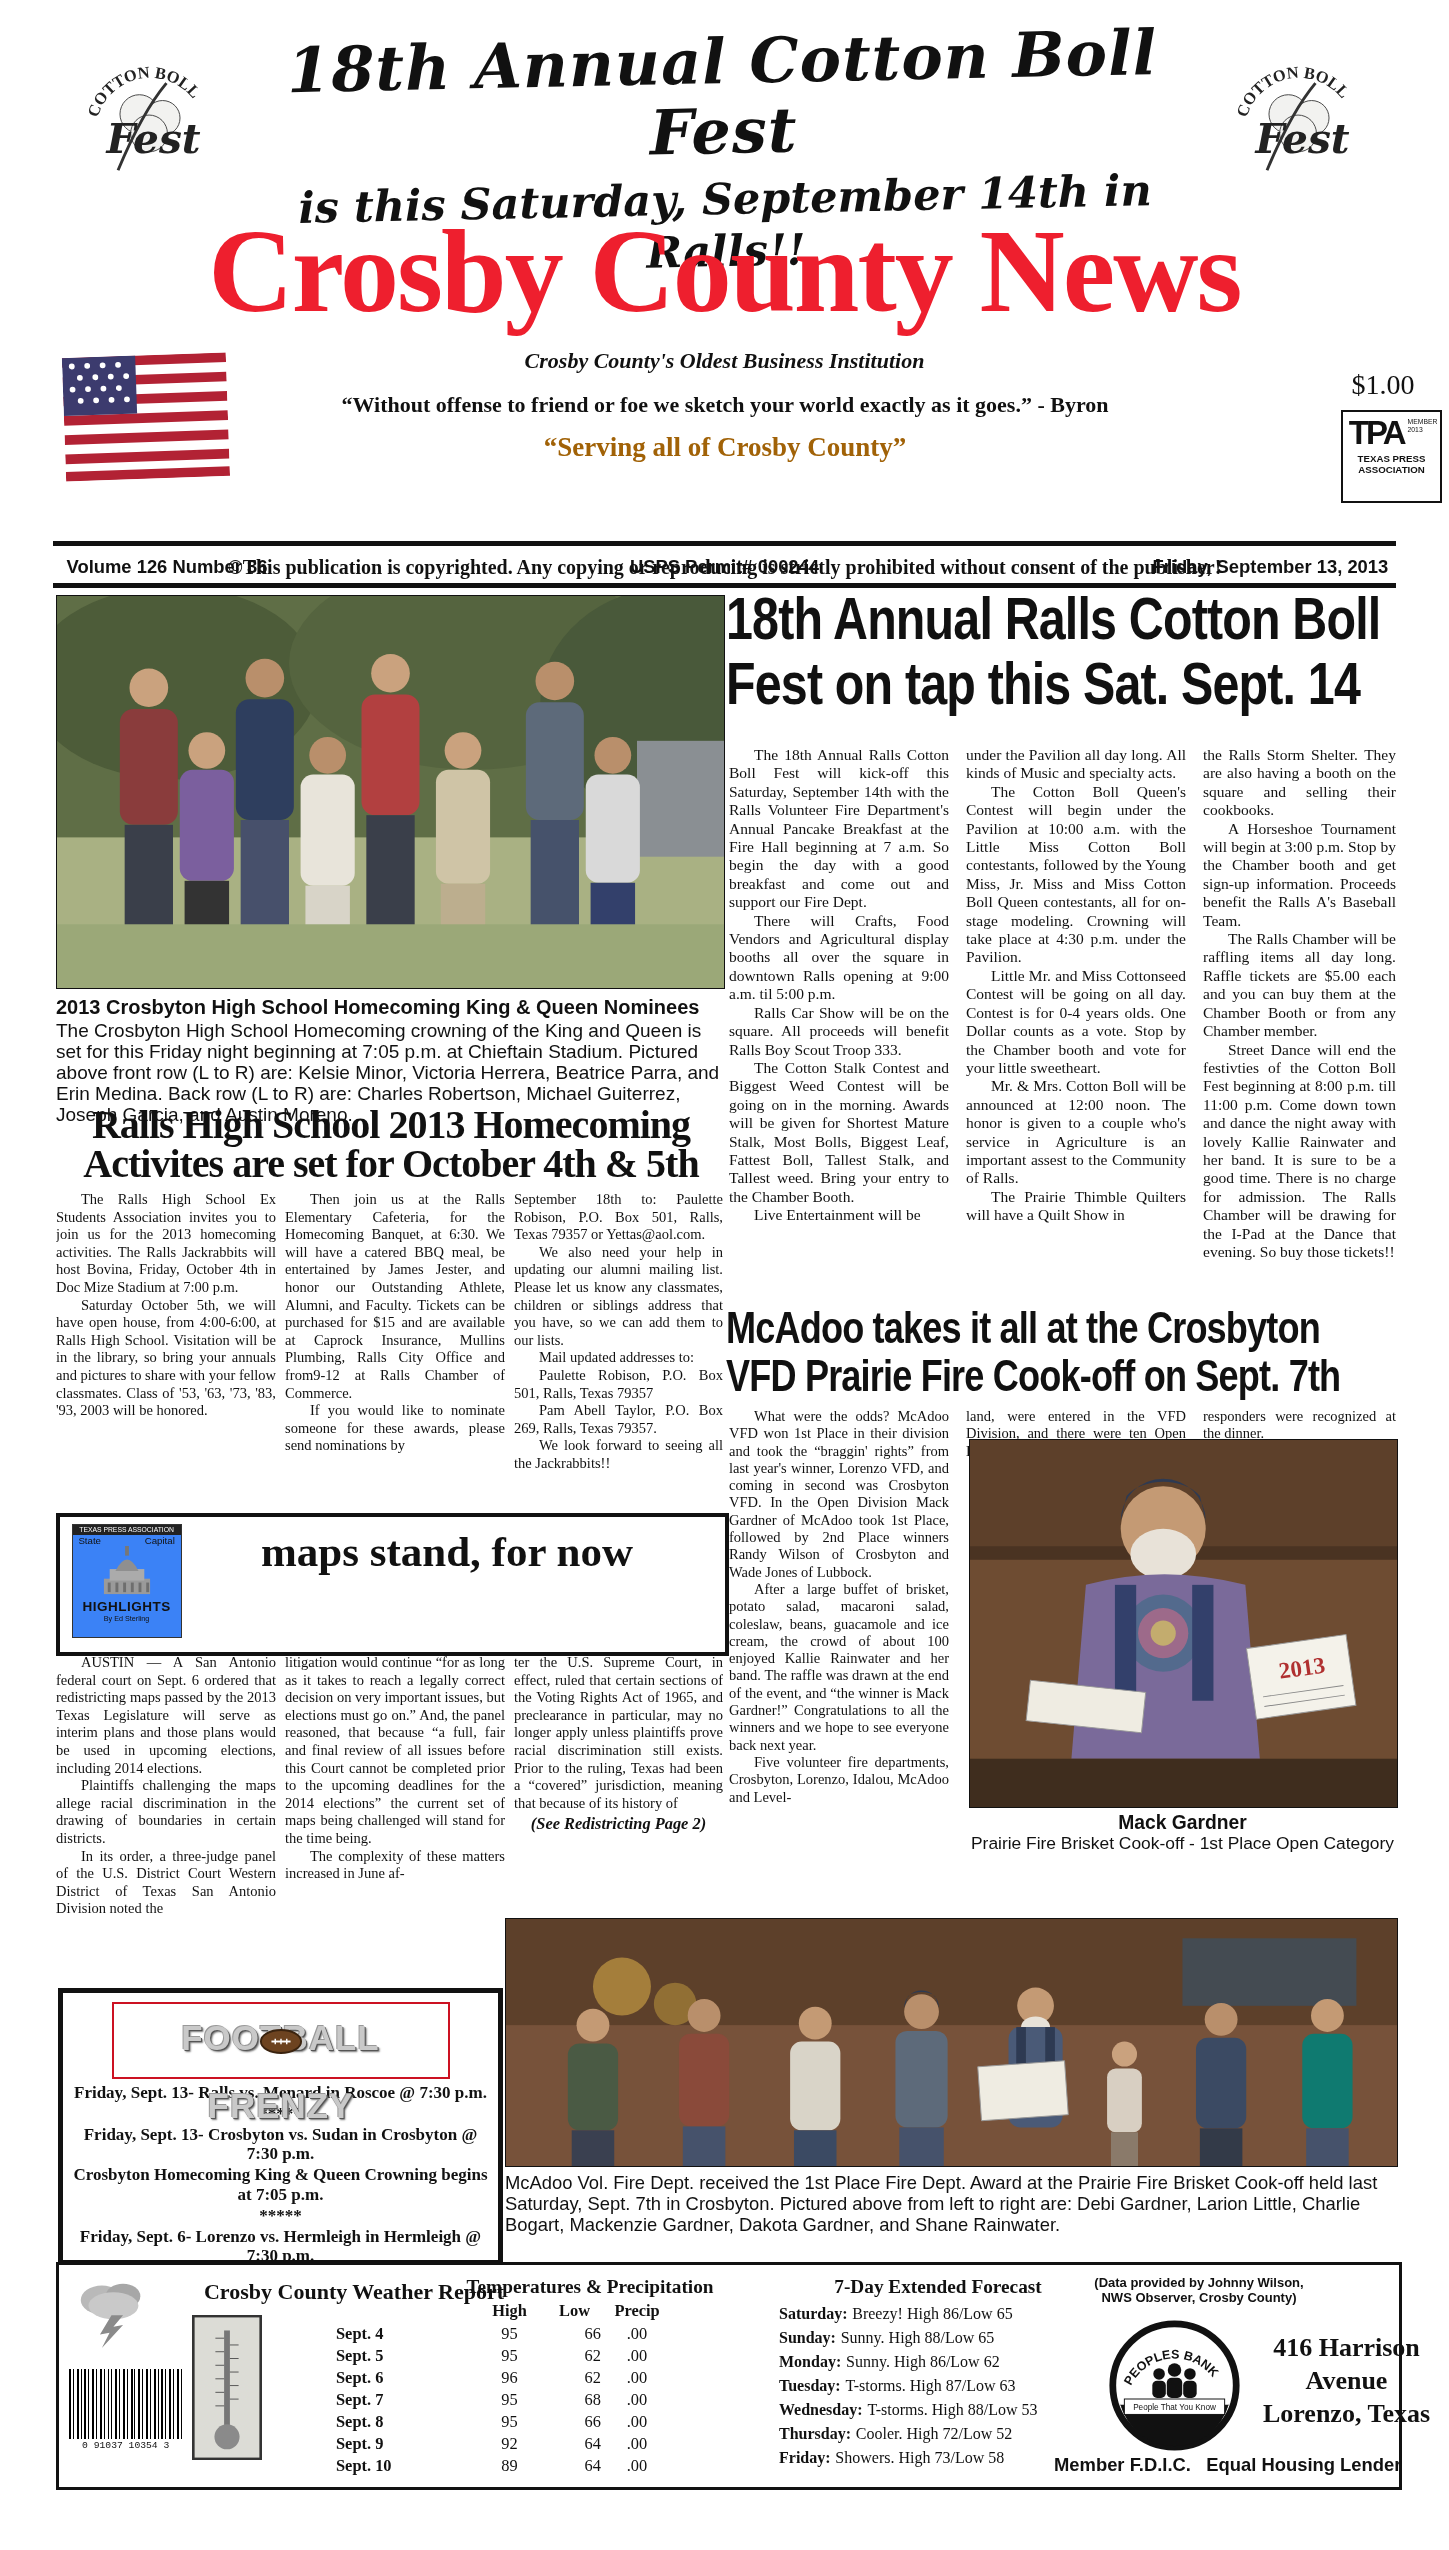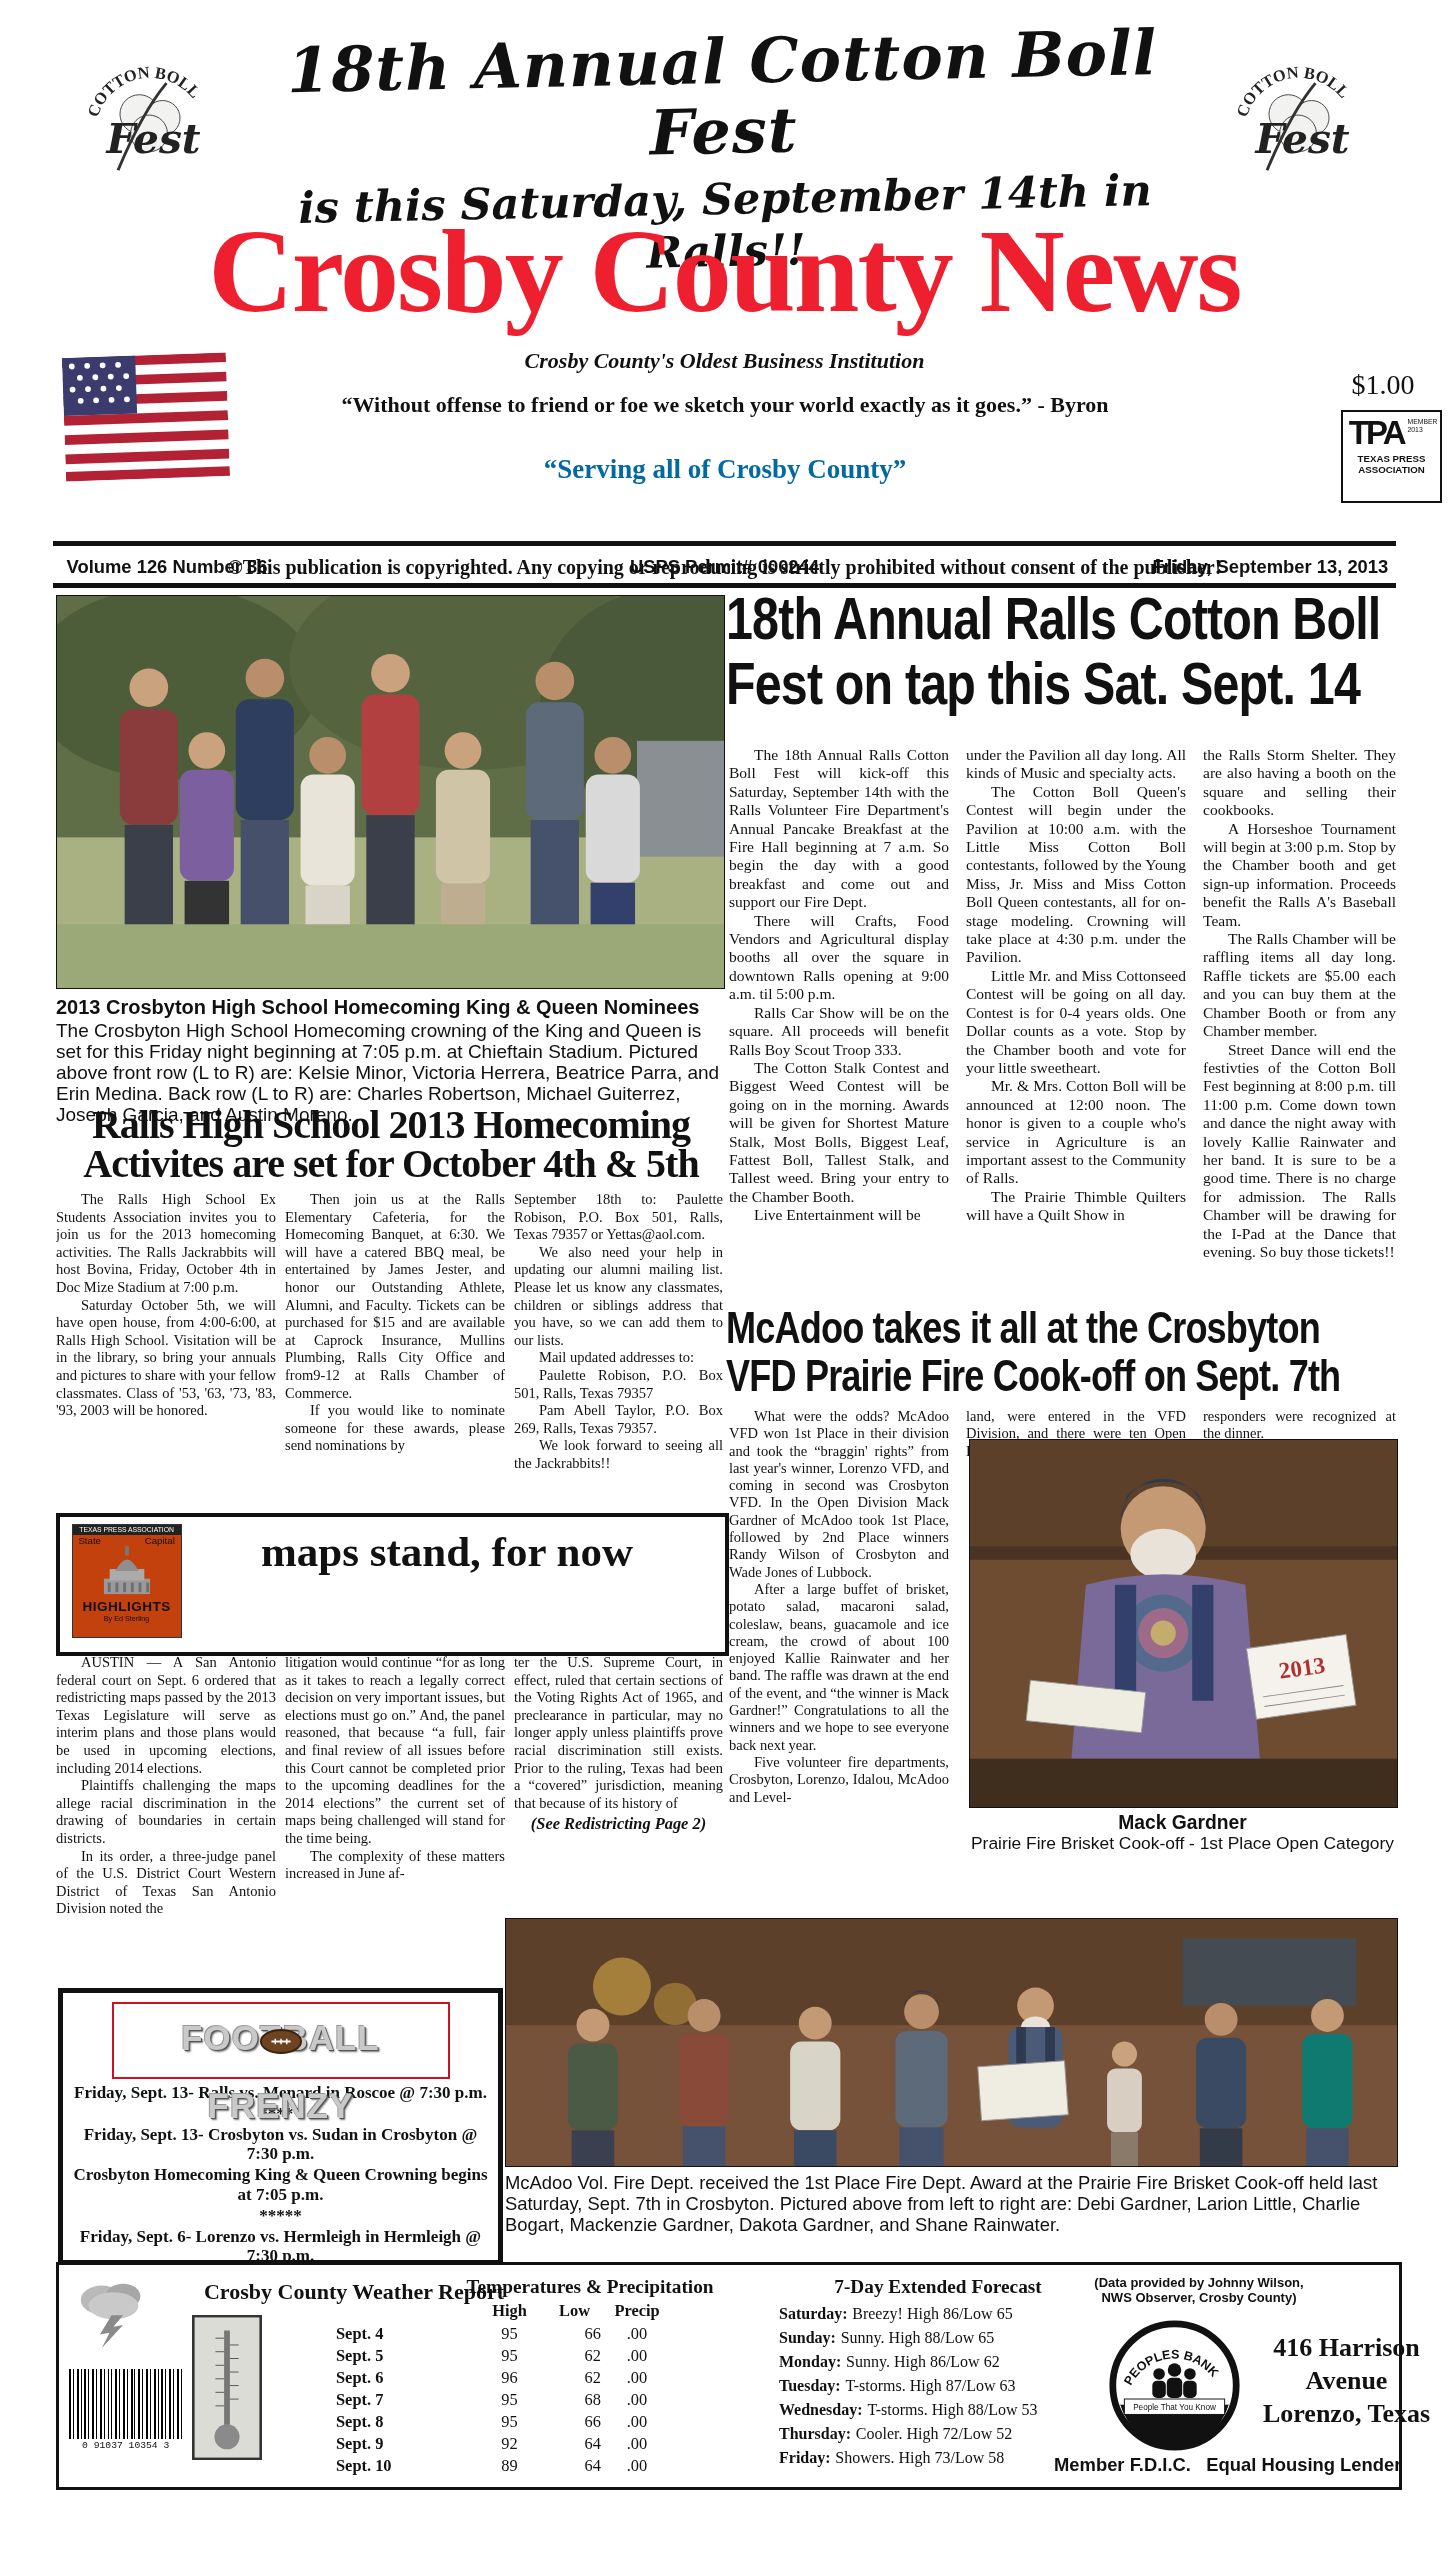--- a/index.html
+++ b/index.html
@@ -14,21 +14,21 @@
   #banner-text{left:217px;top:27px;width:1014px;transform:rotate(-1.2deg);}
   #banner-line1{font:bold italic 62px/70px "DejaVu Serif",serif;letter-spacing:1px;}
   #banner-line2{font:bold italic 43px/52px "DejaVu Serif",serif;margin-top:5.8px;}
   .cb-logo{width:122px;height:153px;}
 
   
   #masthead-title{left:0;top:209px;width:1449px;font:bold 118px/126px "Liberation Serif",serif;
                   color:#ee1f2e;letter-spacing:-1.9px;}
   #tagline{left:0;top:348px;width:1449px;font:bold italic 22px/25px "Liberation Serif",serif;}
   #quote{left:242px;top:392px;width:966px;font:bold 22px/26px "Liberation Serif",serif;}
-  #serving{left:242px;top:454px;width:966px;font:bold 27px/31px "Liberation Serif",serif;color:#0369a1;}
+  #serving{left:242px;top:432px;width:966px;font:bold 27px/31px "Liberation Serif",serif;color:#a16207;}
   #price{left:1325px;top:369px;width:116px;font:28px/31px "Liberation Serif",serif;}
   #tpa-box{left:1341px;top:410px;width:97px;height:89px;border:2.9px solid #111;background:#fff;}
   #tpa-acr{font:bold 33px/33px "Liberation Sans",sans-serif;letter-spacing:-2.9px;}
   #copyright{left:0;top:508px;width:1449px;font:bold 20px/23px "Liberation Serif",serif;margin-top:48px;}
 
   .rule{left:53px;width:1343px;height:4.8px;background:#111;}
   #folio{left:53px;top:551px;width:1343px;height:31px;font:bold 18.4px/31px "Liberation Sans",sans-serif;}
   #folio .mid{position:absolute;left:0;width:100%;text-align:center;}
   #folio .lft{position:absolute;left:13.5px;}
   #folio .rgt{position:absolute;right:7.7px;}
@@ -53,21 +53,21 @@
   #cf-headline{left:726px;top:587px;width:676px;font:bold 59px/65px "Liberation Sans",sans-serif;letter-spacing:-1px;}
   #ralls-headline{left:53px;top:1105px;width:676px;font:bold 40px/39px "Liberation Serif",serif;letter-spacing:-1px;}
   #mc-headline{left:726px;top:1304px;width:676px;font:bold 44px/48px "Liberation Sans",sans-serif;letter-spacing:-1px;}
   .see-note{font:bold italic 16.4px/19.3px "Liberation Serif",serif;text-align:center;margin-top:1.9px;}
 
   
   #court-box{left:56px;top:1513px;width:665px;height:135px;border:4.8px solid #111;background:#fff;}
   #court-headline{position:absolute;left:126px;top:7.7px;width:522px;text-align:center;
                   font:bold 43px/54px "Liberation Serif",serif;}
   #capitol-logo{position:absolute;left:11.6px;top:6.8px;width:108px;height:112px;border:1.9px solid #333;
-                font-family:"Liberation Sans",sans-serif;text-align:center;background:#c2410c;}
+                font-family:"Liberation Sans",sans-serif;text-align:center;background:#3b82f6;}
   #capitol-logo .hdr{background:#222;color:#fff;font-size:6.8px;line-height:9.7px;}
   #capitol-logo .sc{font-size:9.7px;line-height:11.6px;display:flex;justify-content:space-between;padding:0 5.8px;}
   #capitol-logo .hl{font-size:13.5px;font-weight:bold;line-height:14.5px;letter-spacing:0.5px;}
   #capitol-logo .by{font-size:7.2px;line-height:8.7px;}
 
   
   #fb-box{left:58px;top:1988px;width:435px;height:267px;border:5.8px solid #111;background:#fff;text-align:center;}
   #fb-logo{margin:8.7px auto 3.9px;width:334px;height:73px;border:2.9px solid #c12;position:relative;
            font:bold 35px/68px "Liberation Sans",sans-serif;letter-spacing:1px;color:#c9c9c9;
            text-shadow:1px 1px 0 #555,-1px -1px 0 #999,1.9px 1.9px 1.9px #777;}

